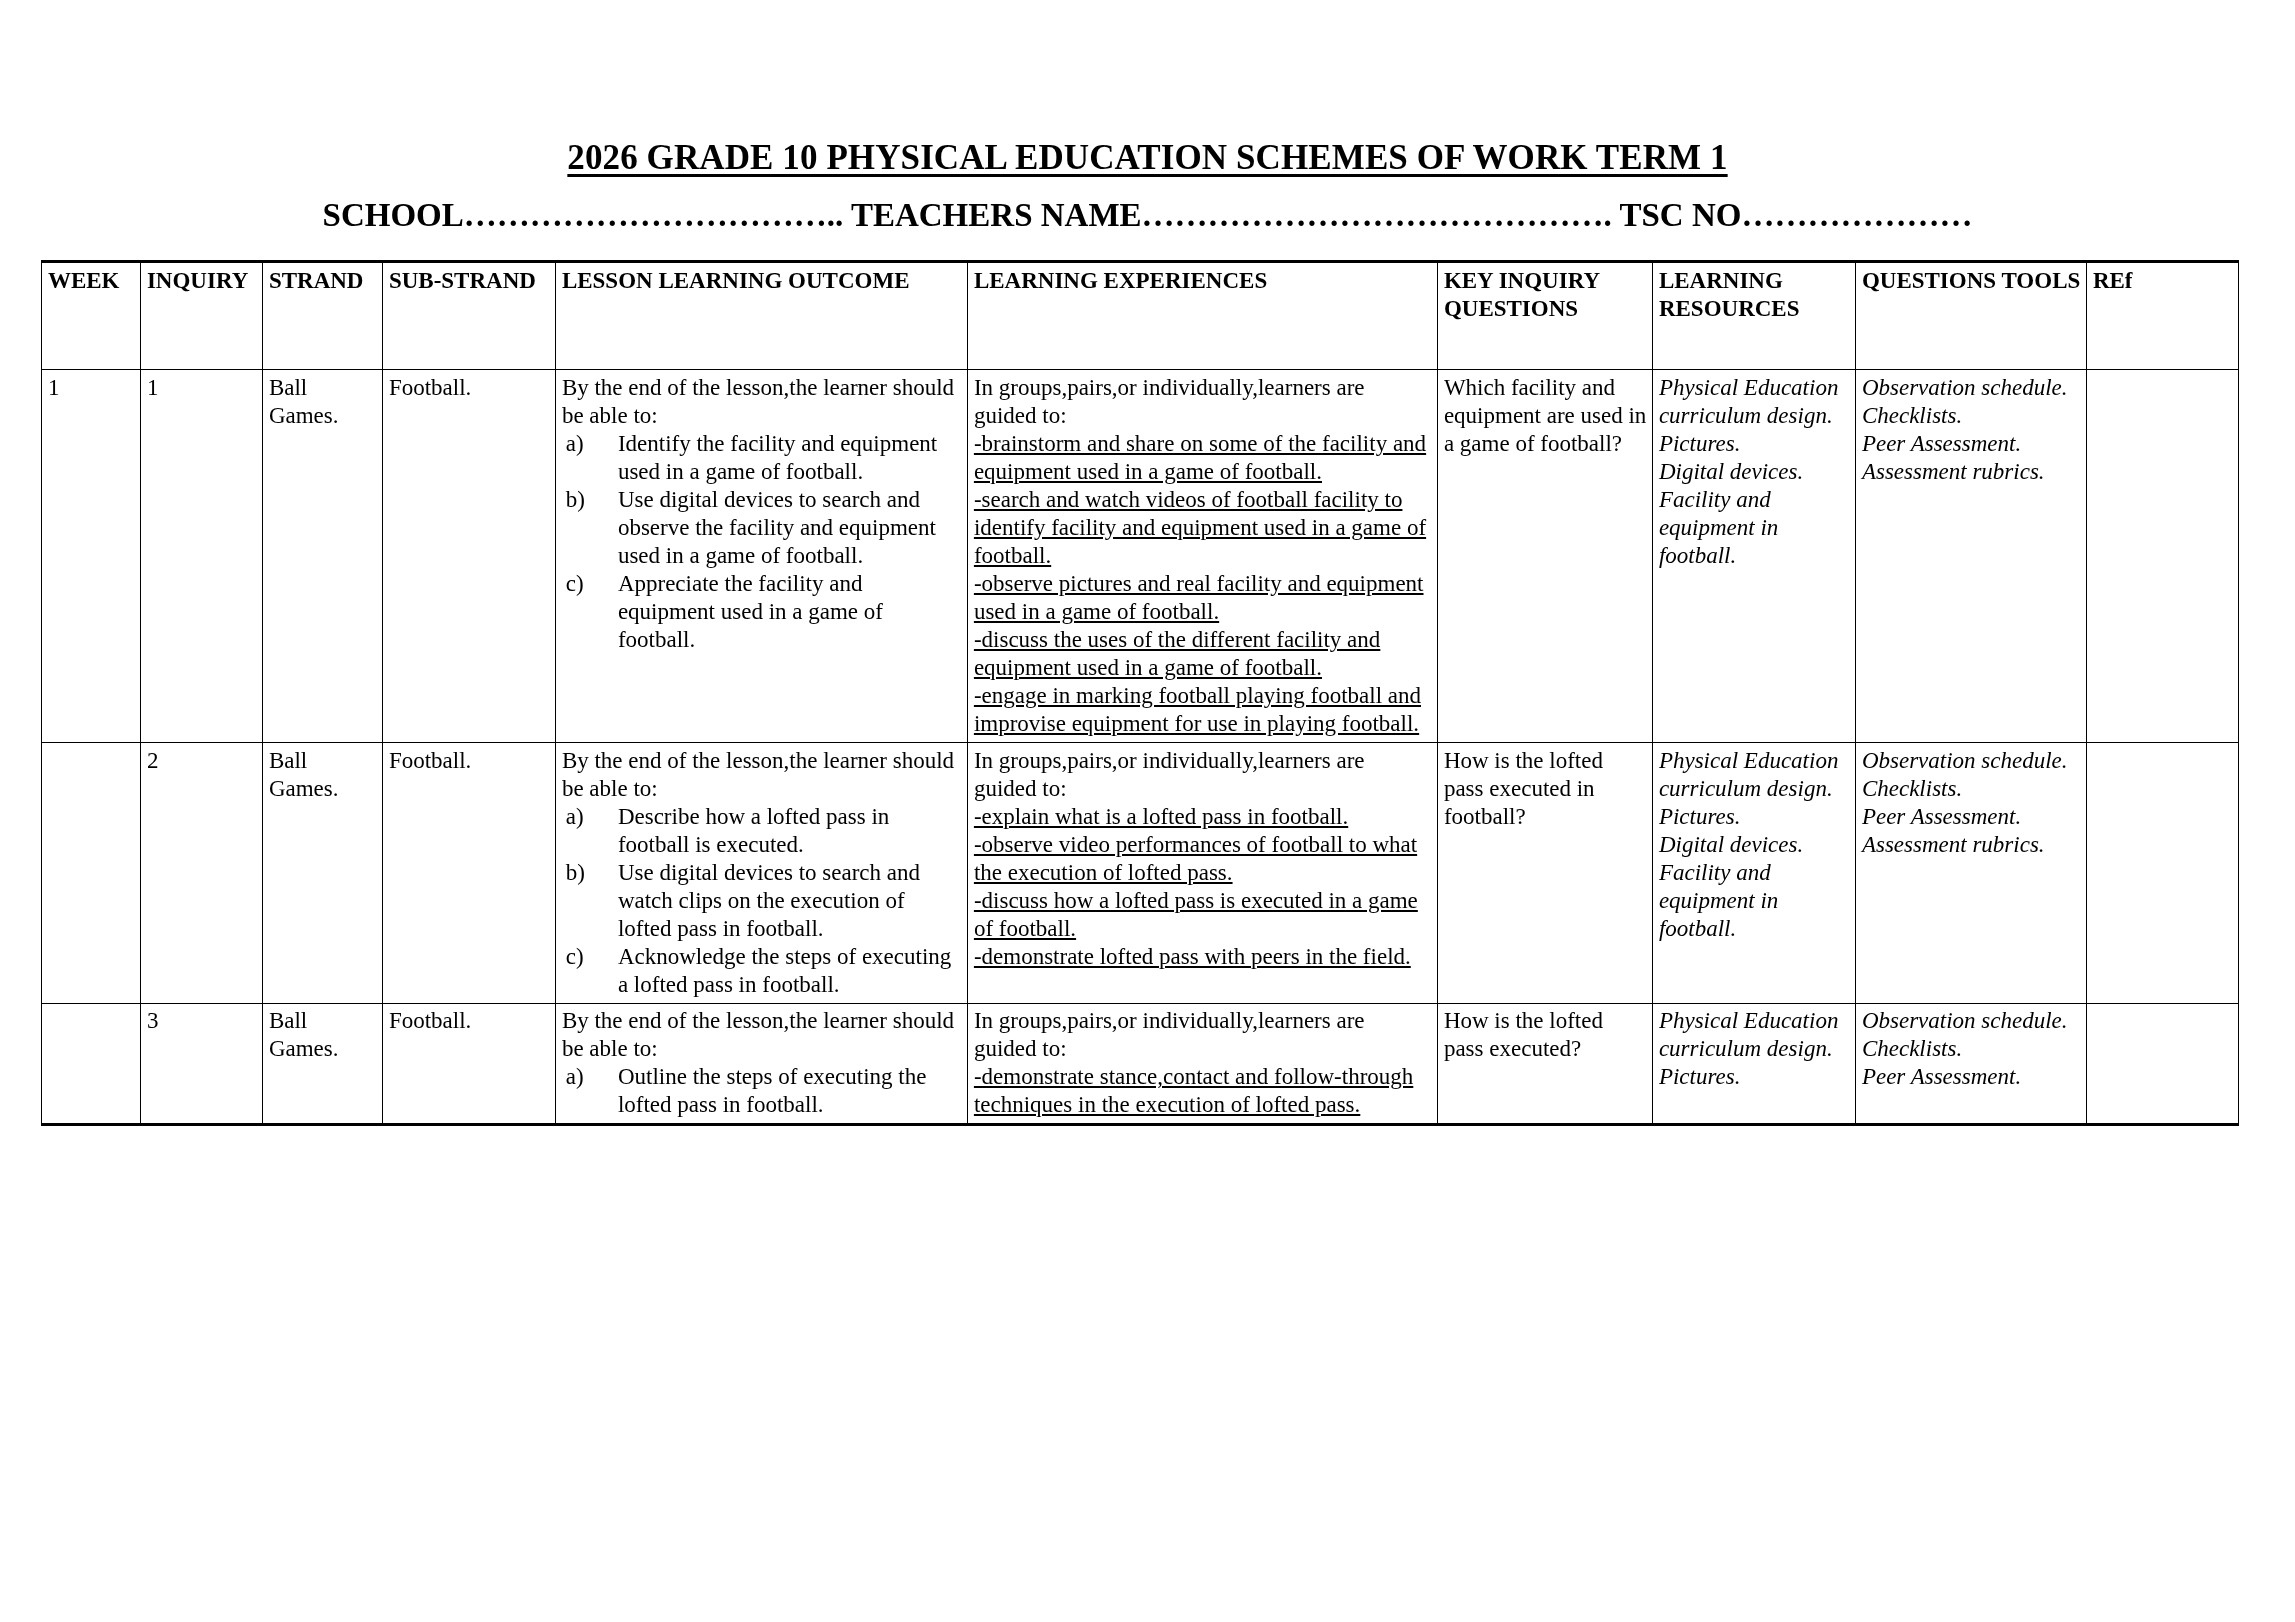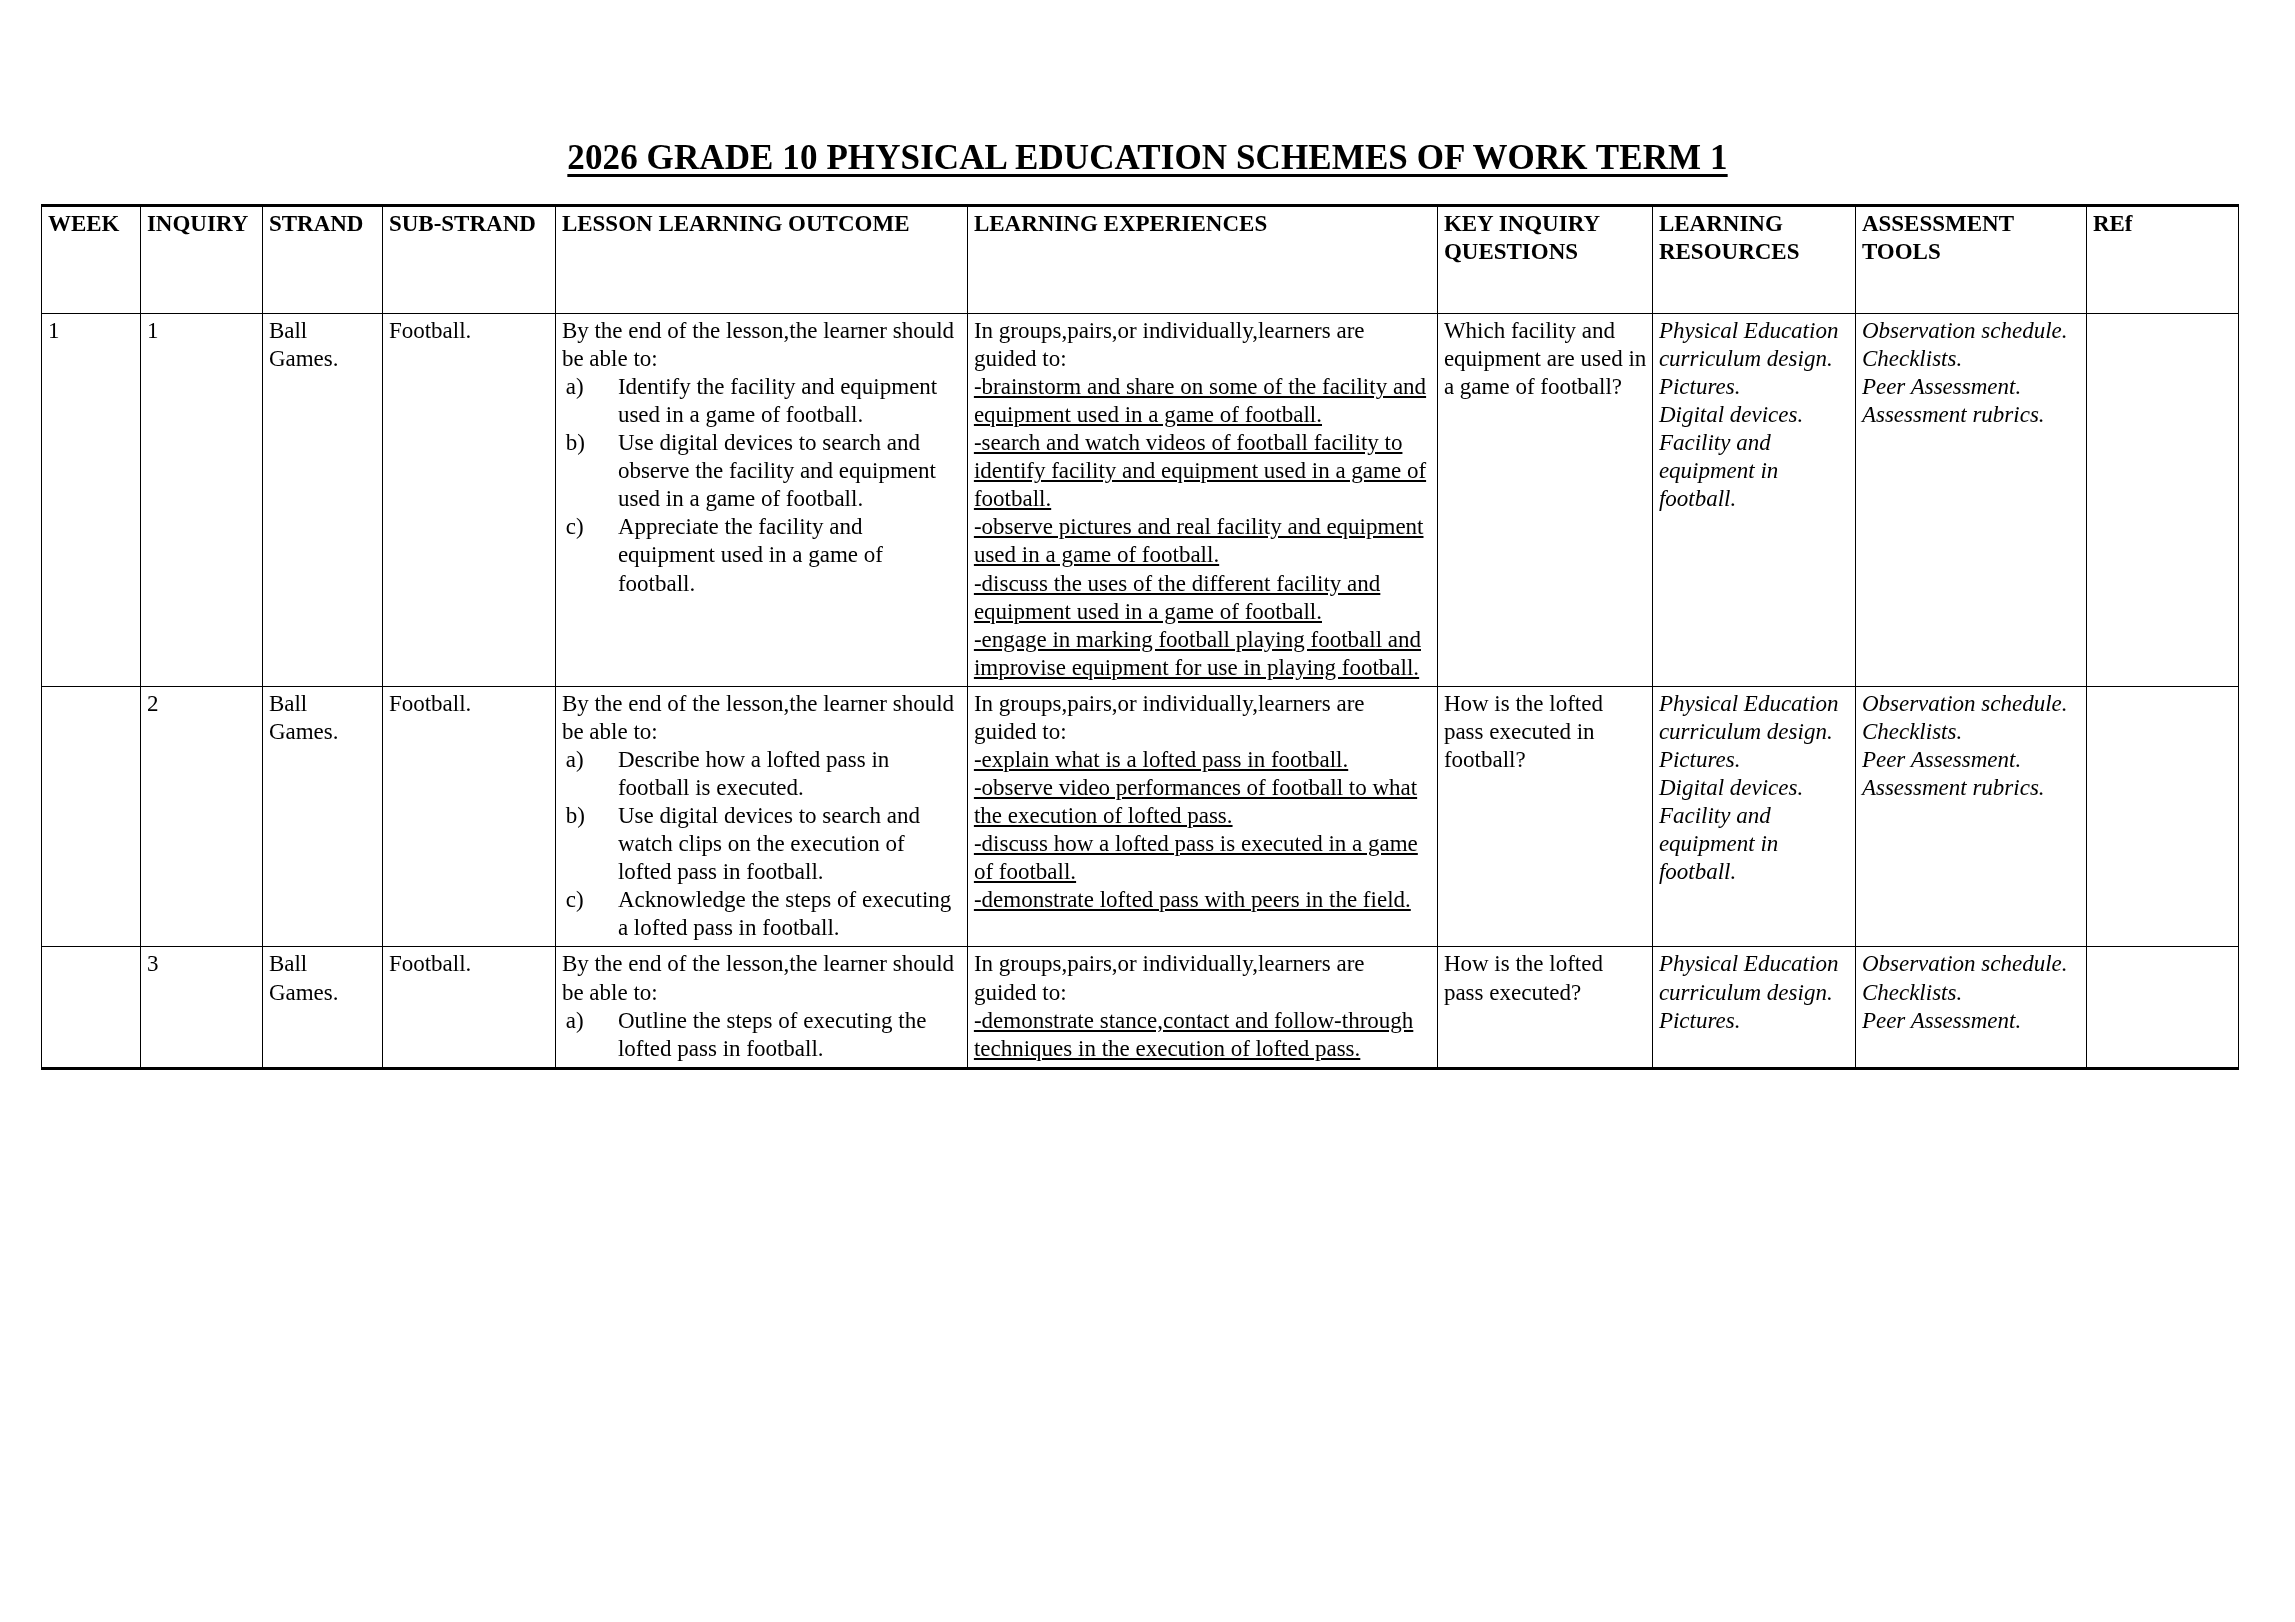--- a/index.html
+++ b/index.html
@@ -111,20 +111,21 @@
   }
   .stack p { margin: 0; font-style: italic; }
 </style>
 </head>
 <body>
 
 <div class="page">
 
   <h1 class="doc-title"><span class="tu">2026 GRADE 10 PHYSICAL EDUCATION SCHEMES OF WORK TERM 1</span></h1>
 
+  <div class="subtitle-line">SCHOOL…………………………….. TEACHERS NAME……………………………………. TSC NO…………………</div>
 
   <div class="table-wrap">
     <table class="scheme">
       <colgroup>
         <col class="c-week">
           <col class="c-lesson">
           <col class="c-strand">
           <col class="c-sub">
           <col class="c-llo">
         <col class="c-lexp">
@@ -136,21 +137,21 @@
       <thead>
         <tr>
           <th>WEEK</th>
           <th>INQUIRY</th>
           <th>STRAND</th>
           <th>SUB-STRAND</th>
           <th>LESSON LEARNING OUTCOME</th>
           <th>LEARNING EXPERIENCES</th>
           <th>KEY INQUIRY QUESTIONS</th>
           <th>LEARNING RESOURCES</th>
-          <th>ASSESSMENT TOOLS</th>
+          <th>QUESTIONS TOOLS</th>
           <th>REf</th>
         </tr>
       </thead>
       <tbody id="scheme-body">
           <tr>
             <td><span>1</span></td>
             <td><span>1</span></td>
             <td><span>Ball Games.</span></td>
             <td><span>Football.</span></td>
             <td>

